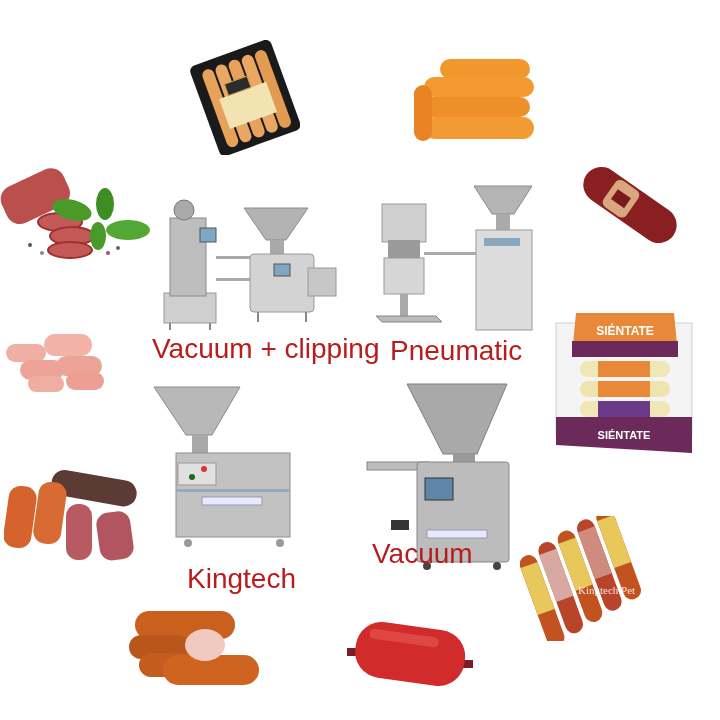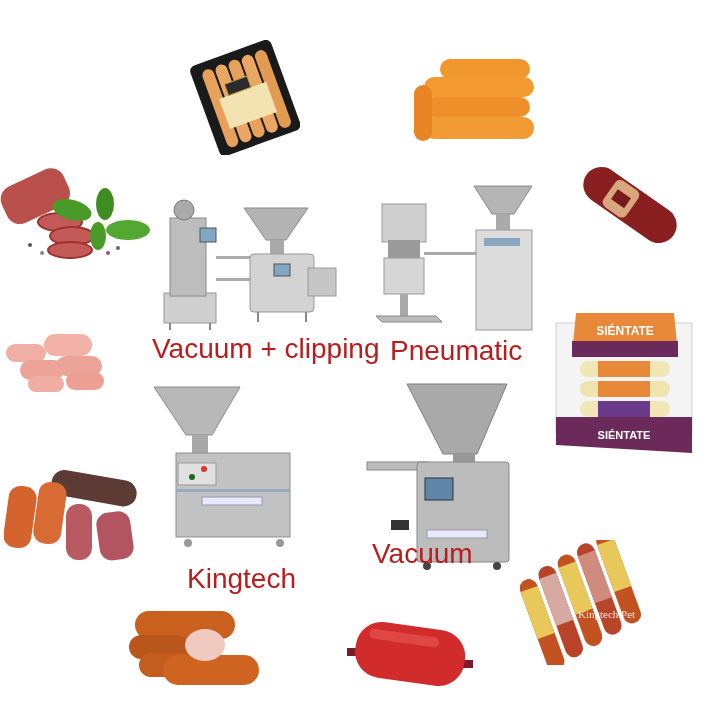--- a/index.html
+++ b/index.html
@@ -167,21 +167,21 @@
     <g transform="rotate(10 60 30)">
         <rect x="46" y="8" width="86" height="26" rx="13" fill="#5d3b35"></rect>
       </g>
     <rect x="2" y="24" width="28" height="62" rx="12" fill="#d4632e" transform="rotate(8 16 55)"></rect>
     <rect x="32" y="20" width="28" height="62" rx="12" fill="#d86a33" transform="rotate(8 46 50)"></rect>
     <rect x="62" y="42" width="26" height="56" rx="12" fill="#b85a62"></rect>
     <rect x="94" y="50" width="34" height="48" rx="12" fill="#b25560" transform="rotate(-8 110 74)"></rect>
   </svg>
 </div>
 
-<div class="item" style="left:520px;top:540px;">
+<div class="item" style="left:520px;top:516px;">
   <svg width="135" height="125" viewBox="0 0 135 125">
     <g transform="rotate(-20 67 62)">
       <rect x="8" y="20" width="18" height="96" rx="9" fill="#c2521f"></rect>
       <rect x="8" y="30" width="18" height="50" fill="#e8c85a"></rect>
       <rect x="30" y="14" width="18" height="96" rx="9" fill="#b8452a"></rect>
       <rect x="30" y="24" width="18" height="50" fill="#d8a9a0"></rect>
       <rect x="52" y="10" width="18" height="96" rx="9" fill="#c2521f"></rect>
       <rect x="52" y="20" width="18" height="50" fill="#e8c85a"></rect>
       <rect x="74" y="6" width="18" height="96" rx="9" fill="#b8452a"></rect>
       <rect x="74" y="16" width="18" height="50" fill="#cf8c7e"></rect>

